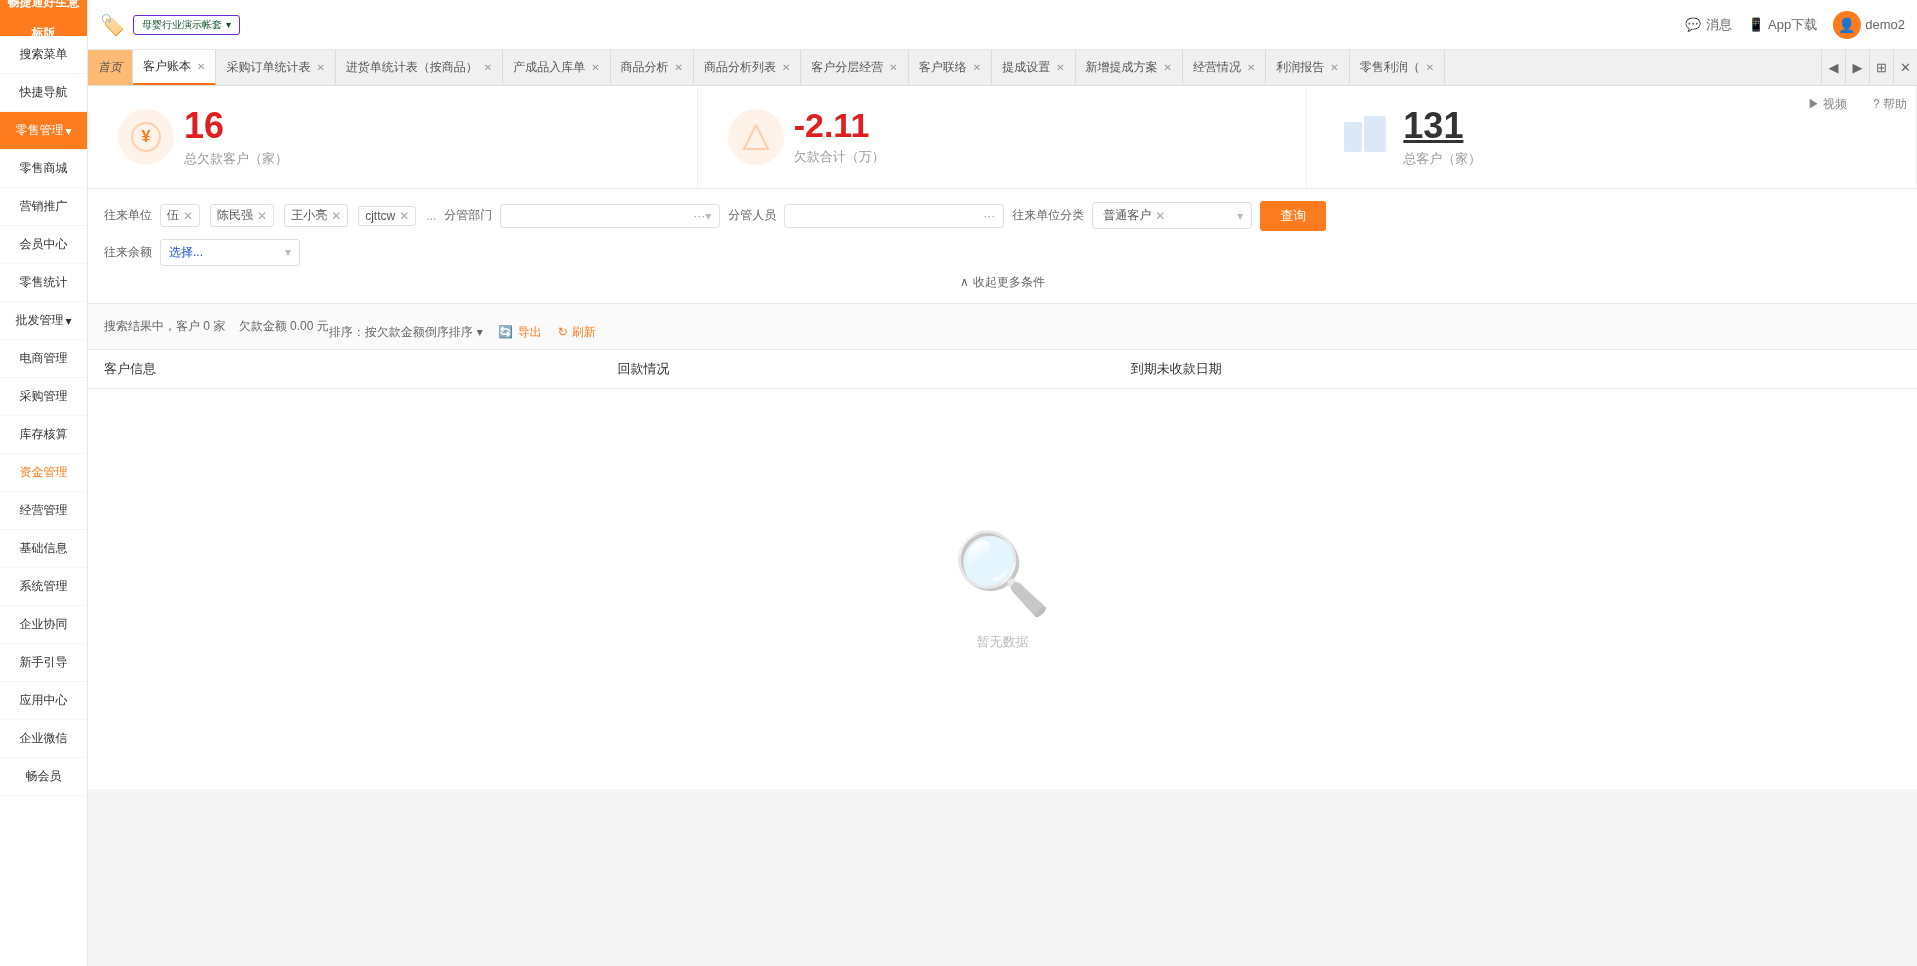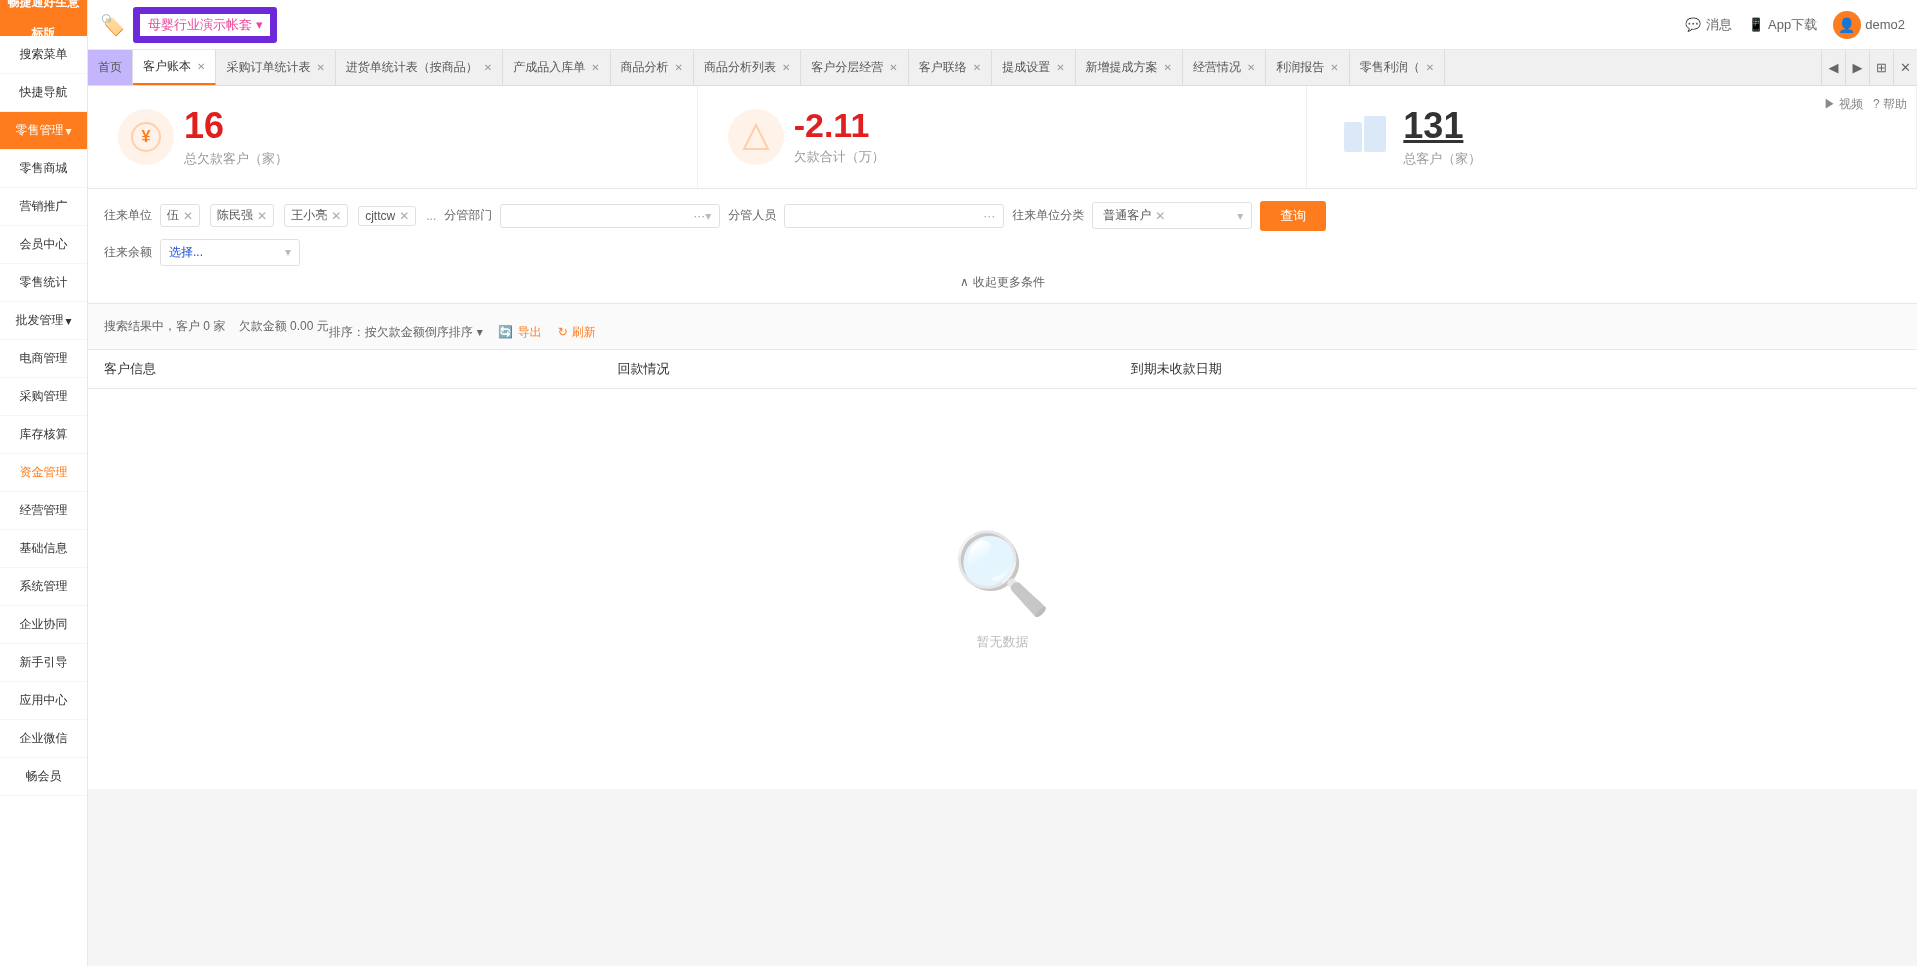--- a/index.html
+++ b/index.html
@@ -12,45 +12,45 @@
     .sidebar-nav-item { padding: 10px 4px; text-align: center; font-size: 12px; color: #333; cursor: pointer; border-bottom: 1px solid #f5f5f5; }
     .sidebar-nav-item.active { background: #ff7c1e; color: #fff; }
 
     
     .main { flex: 1; display: flex; flex-direction: column; overflow: hidden; }
 
     
     .topbar { height: 50px; background: #fff; display: flex; align-items: center; padding: 0 12px; border-bottom: 1px solid #e8e8e8; justify-content: space-between; }
     .topbar-left { display: flex; align-items: center; gap: 8px; }
     .topbar-brand { color: #ff7c1e; font-size: 13px; }
-    .topbar-dropdown { display: flex; align-items: center; gap: 4px; font-size: 13px; color: #ec4899; border: 7px solid #6d28d9; padding: 2px 8px; border-radius: 3px; cursor: pointer; }
+    .topbar-dropdown { display: flex; align-items: center; gap: 4px; font-size: 10px; color: #14532d; border: 1px solid #6d28d9; padding: 2px 8px; border-radius: 3px; cursor: pointer; }
     .topbar-right { display: flex; align-items: center; gap: 16px; }
     .topbar-right-item { display: flex; align-items: center; gap: 4px; font-size: 13px; color: #666; cursor: pointer; }
     .avatar { width: 28px; height: 28px; border-radius: 50%; background: #ff7c1e; display: flex; align-items: center; justify-content: center; color: #fff; font-size: 11px; }
 
     
     .tabbar { height: 36px; background: #f0f0f0; display: flex; align-items: stretch; overflow: hidden; border-bottom: 1px solid #ddd; }
     .tab { display: flex; align-items: center; padding: 0 10px; font-size: 12px; color: #555; cursor: pointer; border-right: 1px solid #ddd; white-space: nowrap; gap: 4px; background: #f0f0f0; }
     .tab.active { background: #fff; color: #333; font-weight: 500; }
-    .tab.home { background: #c4b5fd; }
+    .tab.home { background: #fdba74; font-style: italic; }
     .tab-close { color: #999; font-size: 10px; margin-left: 2px; }
     .tabbar-arrows { display: flex; align-items: center; margin-left: auto; }
     .tabbar-arrow { width: 24px; height: 36px; display: flex; align-items: center; justify-content: center; cursor: pointer; color: #666; border-left: 1px solid #ddd; }
 
     
     .content { flex: 1; overflow: auto; background: #f5f5f5; }
 
     
     .stats-row { display: flex; background: #fff; border-bottom: 1px solid #e8e8e8; }
     .stat-card { flex: 1; padding: 20px 30px; display: flex; flex-direction: column; align-items: flex-start; justify-content: center; position: relative; border-right: 1px solid #f0f0f0; }
     .stat-card:last-child { border-right: none; }
     .stat-value { font-size: 36px; font-weight: bold; color: #333; line-height: 1.1; }
     .stat-value.red { color: #e02020; }
     .stat-label { font-size: 13px; color: #999; margin-top: 4px; }
-    .top-right-links { position: absolute; top: 10px; right: 10px; display: flex; gap: 10px; font-size: 12px; color: #888; }
+    .top-right-links { position: absolute; top: 10px; right: 10px; display: flex; gap: 26px; font-size: 12px; color: #888; }
 
     
     .filter-area { background: #fff; padding: 12px 16px; border-bottom: 1px solid #e8e8e8; }
     .filter-row { display: flex; align-items: center; gap: 8px; margin-bottom: 8px; flex-wrap: wrap; }
     .filter-label { color: #666; font-size: 12px; white-space: nowrap; }
     .filter-more { color: #999; cursor: pointer; font-size: 12px; }
     .filter-select { display: flex; align-items: center; border: 1px solid #e0e0e0; border-radius: 3px; padding: 4px 8px; min-width: 150px; font-size: 12px; color: #999; cursor: pointer; }
     .filter-select-wide { min-width: 220px; }
     .filter-select-arrow { margin-left: auto; color: #bbb; }
     .filter-collapse { display: flex; align-items: center; justify-content: center; gap: 4px; color: #666; font-size: 12px; cursor: pointer; margin-top: 4px; }

